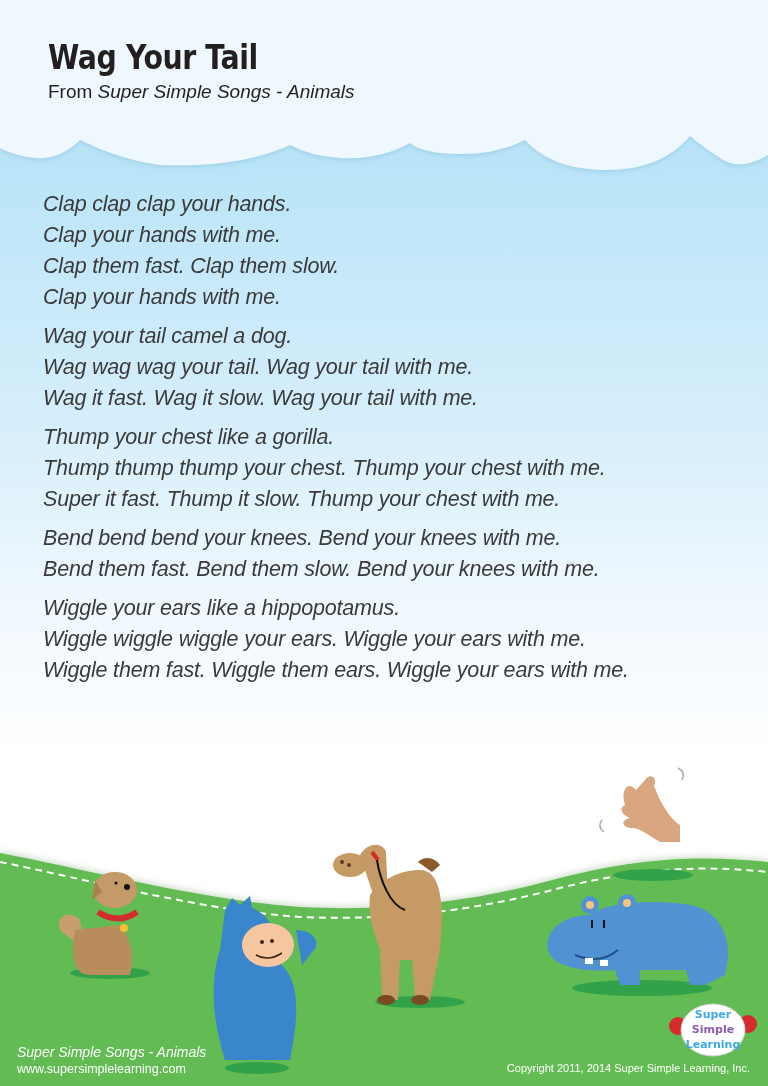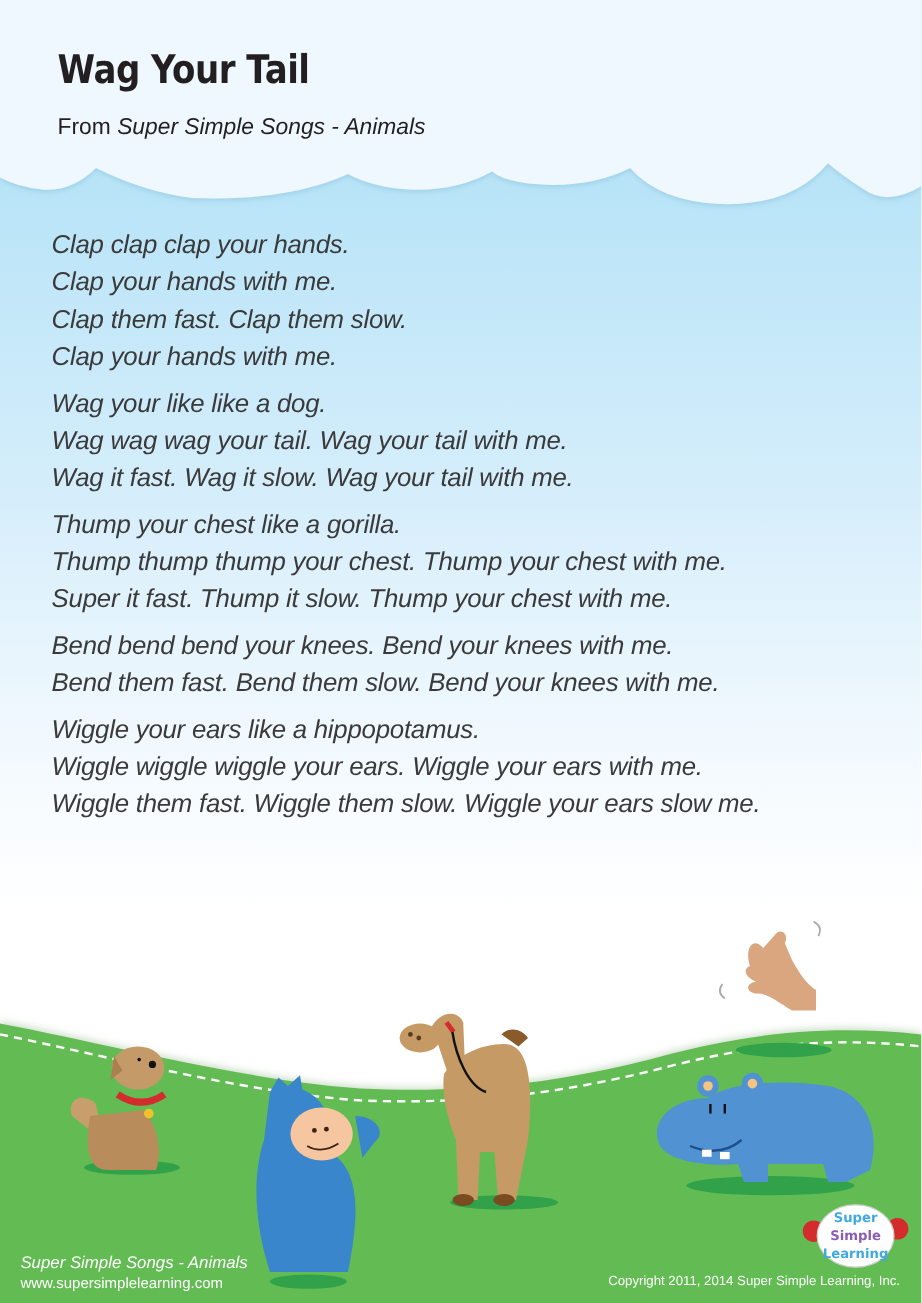--- a/index.html
+++ b/index.html
@@ -3,21 +3,21 @@
 <meta charset="utf-8">
 <style>
   html, body { margin:0; padding:0; }
   body { width:768px; height:1086px; position:relative; overflow:hidden;
          background:#ffffff; font-family:"Liberation Sans", sans-serif; }
   .sky { position:absolute; left:0; top:0; width:768px; height:760px;
          background:linear-gradient(#b9e4f8 0px, #b9e4f8 160px, #d6eefb 420px, #f2f9fe 620px, #ffffff 760px); }
   .cloud { position:absolute; left:0; top:0; width:768px; height:180px; }
   .title { position:absolute; left:48px; top:38px; margin:0; font-size:33px; font-weight:bold;
            color:#231f20; letter-spacing:-0.5px; font-family:"DejaVu Sans", sans-serif; transform:scaleX(0.86); transform-origin:left; }
-  .subtitle { position:absolute; left:48px; top:81px; font-size:19px; color:#231f20;margin-top:15px; }
+  .subtitle { position:absolute; left:48px; top:81px; font-size:19px; color:#231f20; }
   .subtitle em { font-style:italic; }
   .lyrics { position:absolute; left:43px; top:189px; width:720px; }
   .verse { margin-bottom:8px;font-style:italic; }
   .line { font-size:21.5px; line-height:31px; color:#3a3a3a; white-space:nowrap; letter-spacing:-0.2px; }
   .scene { position:absolute; left:0; top:740px; width:768px; height:346px; }
   .footer-left { position:absolute; left:17px; top:1044px; color:#ffffff; }
   .footer-series { font-size:14px; font-style:italic; line-height:17px; }
   .footer-url { font-size:12.5px; line-height:16px; }
   .copyright { position:absolute; right:18px; top:1062px; color:#ffffff; font-size:11px;padding-left:10px; }
   .logo { position:absolute; left:668px; top:1002px; width:90px; height:56px; }
@@ -40,37 +40,37 @@
 <div class="subtitle"><span>From </span><em>Super Simple Songs - Animals</em></div>
 
 <div class="lyrics">
   <div class="verse">
     <div class="line">Clap clap clap your hands.</div>
     <div class="line">Clap your hands with me.</div>
     <div class="line">Clap them fast. Clap them slow.</div>
     <div class="line">Clap your hands with me.</div>
   </div>
   <div class="verse">
-    <div class="line">Wag your like like a dog.</div>
+    <div class="line">Wag your tail camel a dog.</div>
     <div class="line">Wag wag wag your tail. Wag your tail with me.</div>
     <div class="line">Wag it fast. Wag it slow. Wag your tail with me.</div>
   </div>
   <div class="verse">
     <div class="line">Thump your chest like a gorilla.</div>
     <div class="line">Thump thump thump your chest. Thump your chest with me.</div>
     <div class="line">Super it fast. Thump it slow. Thump your chest with me.</div>
   </div>
   <div class="verse">
     <div class="line">Bend bend bend your knees. Bend your knees with me.</div>
     <div class="line">Bend them fast. Bend them slow. Bend your knees with me.</div>
   </div>
   <div class="verse">
     <div class="line">Wiggle your ears like a hippopotamus.</div>
     <div class="line">Wiggle wiggle wiggle your ears. Wiggle your ears with me.</div>
-    <div class="line">Wiggle them fast. Wiggle them slow. Wiggle your ears slow me.</div>
+    <div class="line">Wiggle them fast. Wiggle them ears. Wiggle your ears with me.</div>
   </div>
 </div>
 
 <svg class="scene" viewBox="0 740 768 346" width="768" height="346">
   <defs>
     <filter id="hs" x="-5%" y="-10%" width="110%" height="130%">
       <feDropShadow dx="0" dy="-2" stdDeviation="3" flood-color="#9bbf94" flood-opacity="0.5"></feDropShadow>
     </filter>
   </defs>
 

